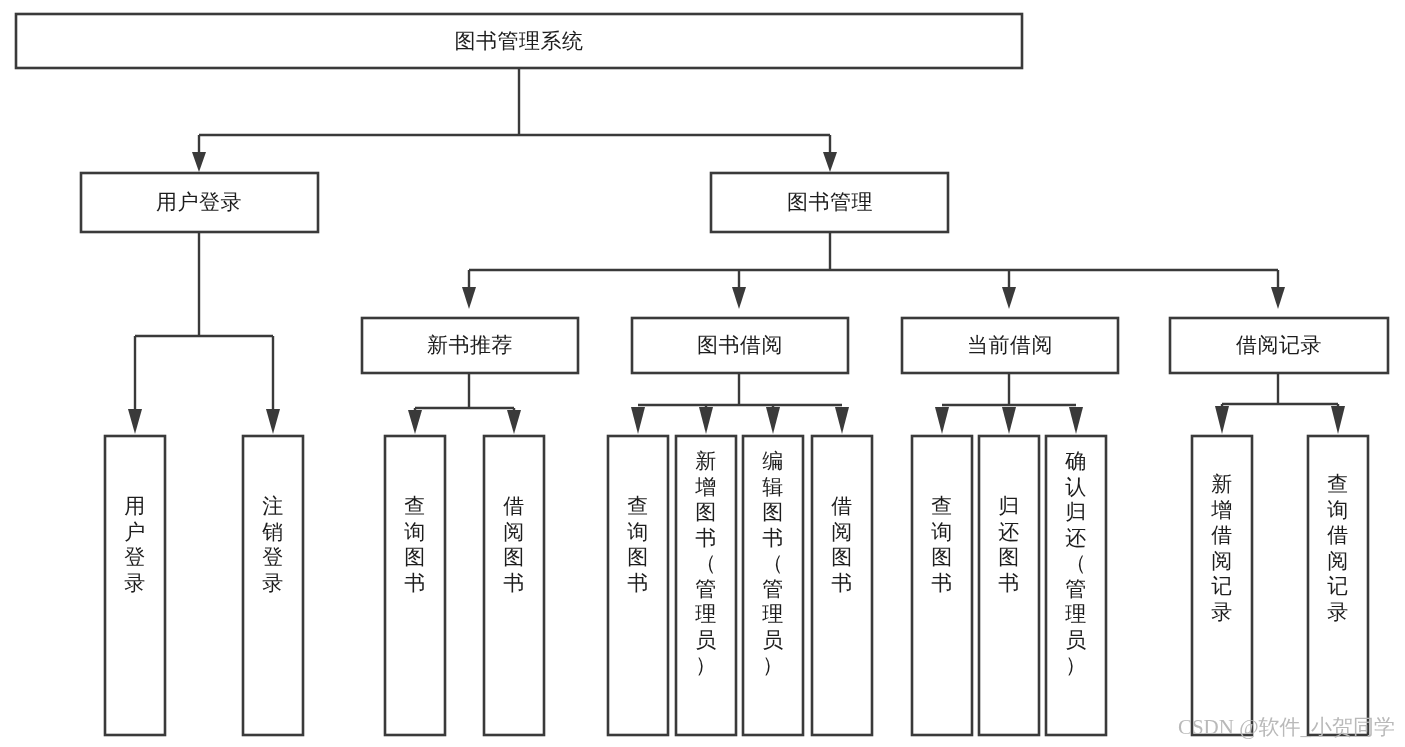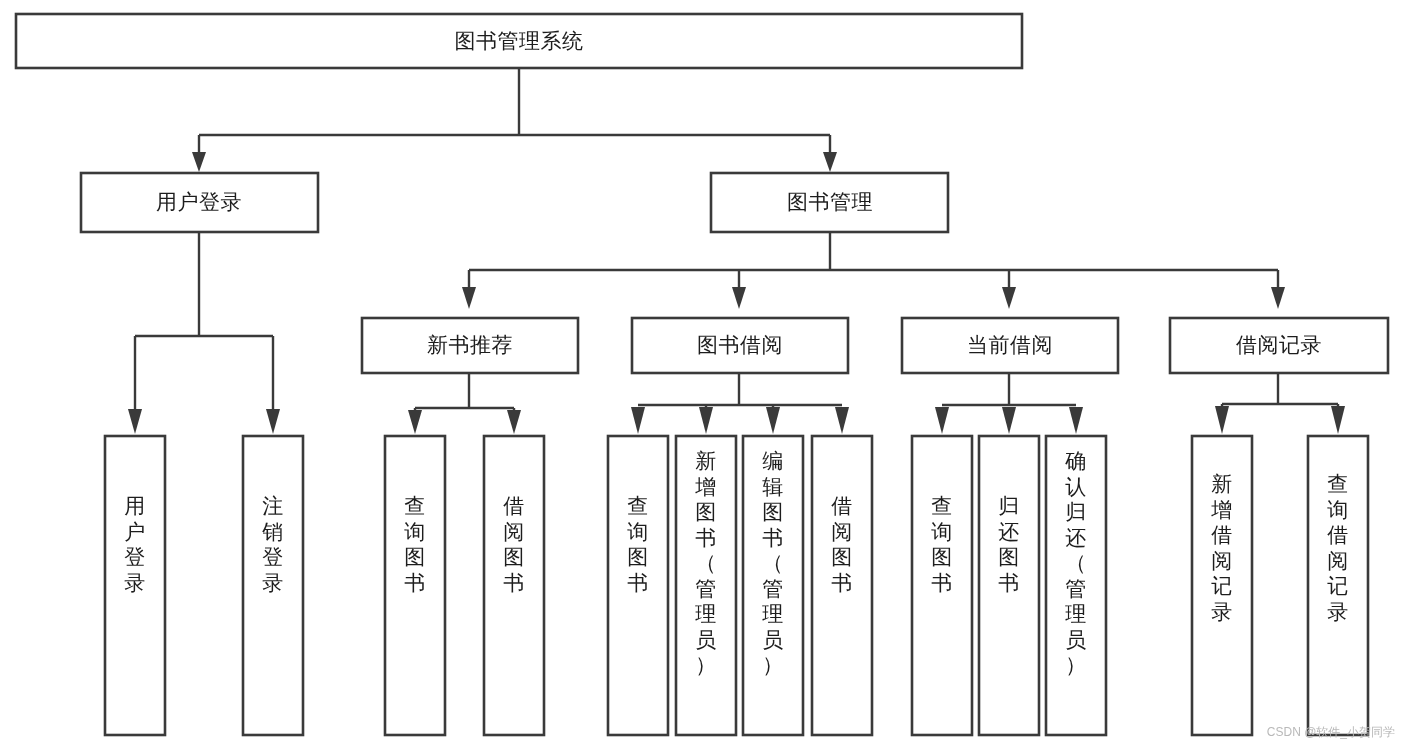--- a/index.html
+++ b/index.html
@@ -53,22 +53,22 @@
     fill: none;
   }
   .arrow-head {
     fill: #3a3a3a;
     stroke: none;
   }
   .watermark-text {
     position: absolute;
     right: 10px;
     bottom: 6px;
-    font-family: Liberation Sans, sans-serif;
-    font-size: 12px;
+    font-family: Liberation Serif, serif;
+    font-size: 21px;
     color: #b9b9b9;
     white-space: nowrap;
     user-select: none;
   }
 </style>
 </head>
 <body>
 
 <div id="diagram-root">
 

